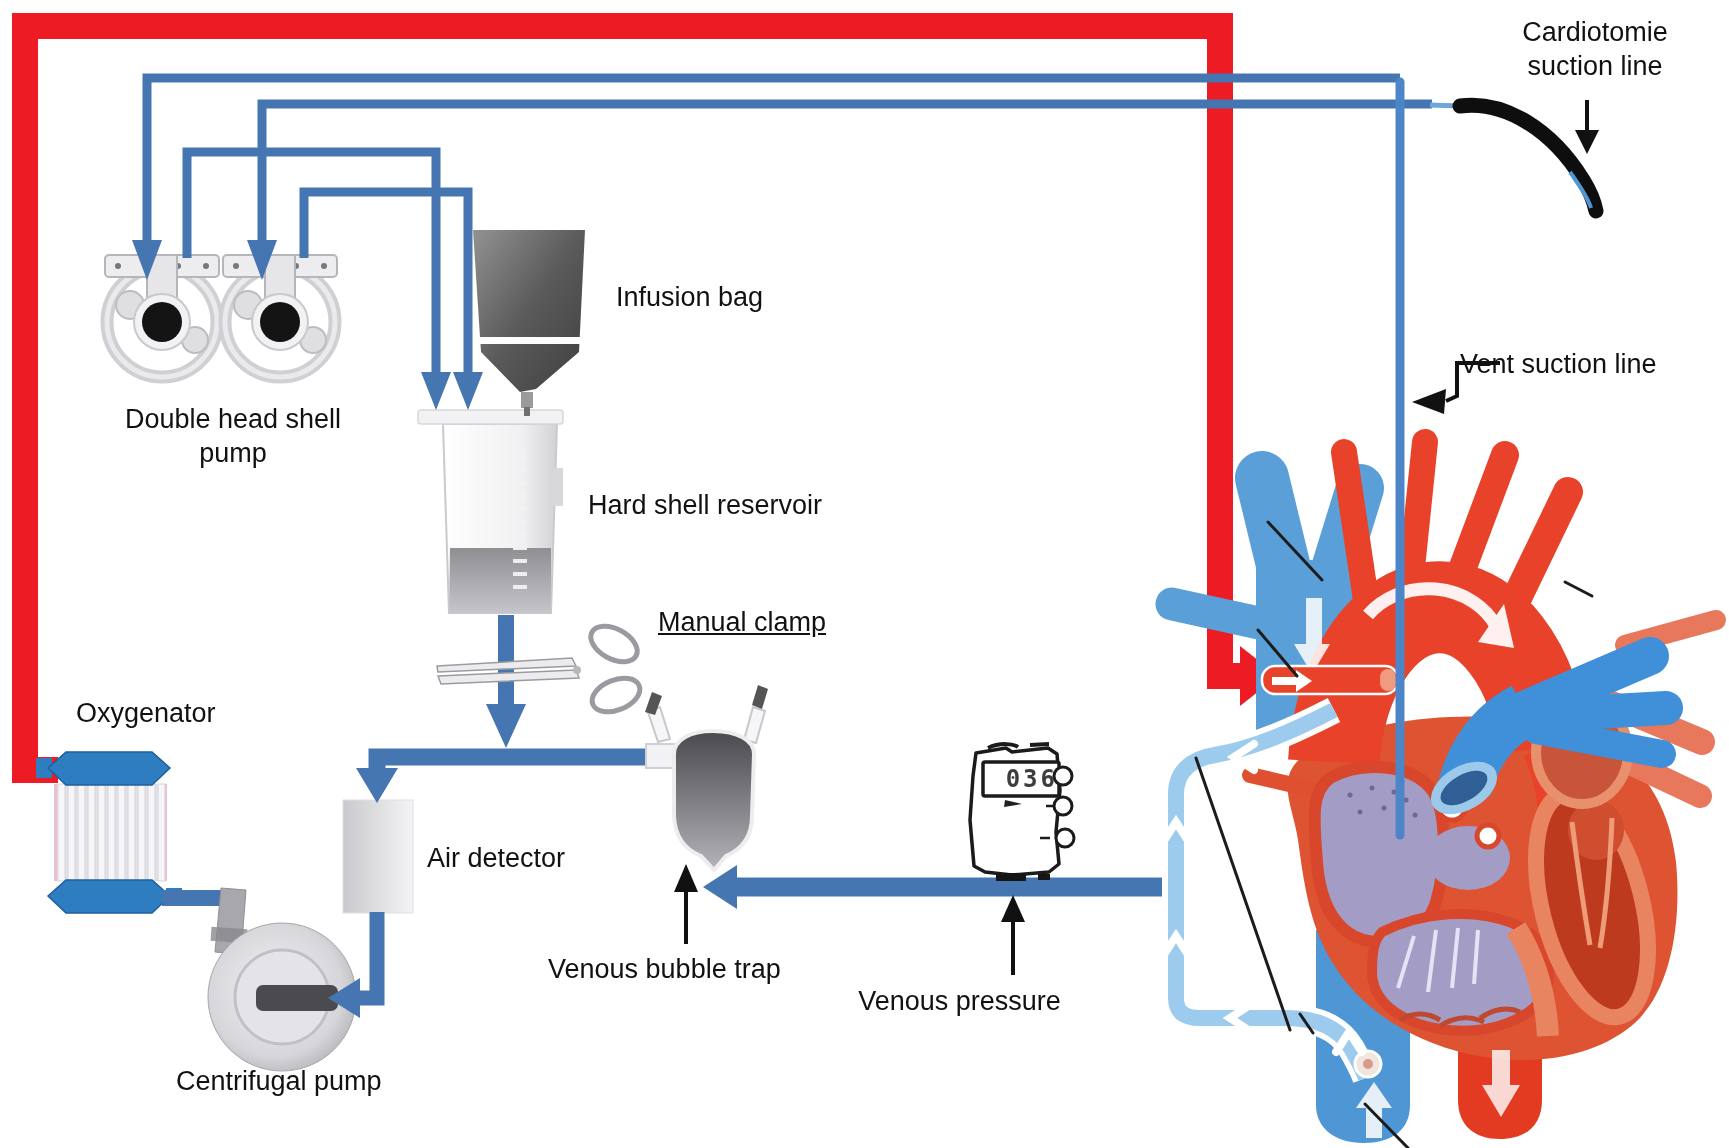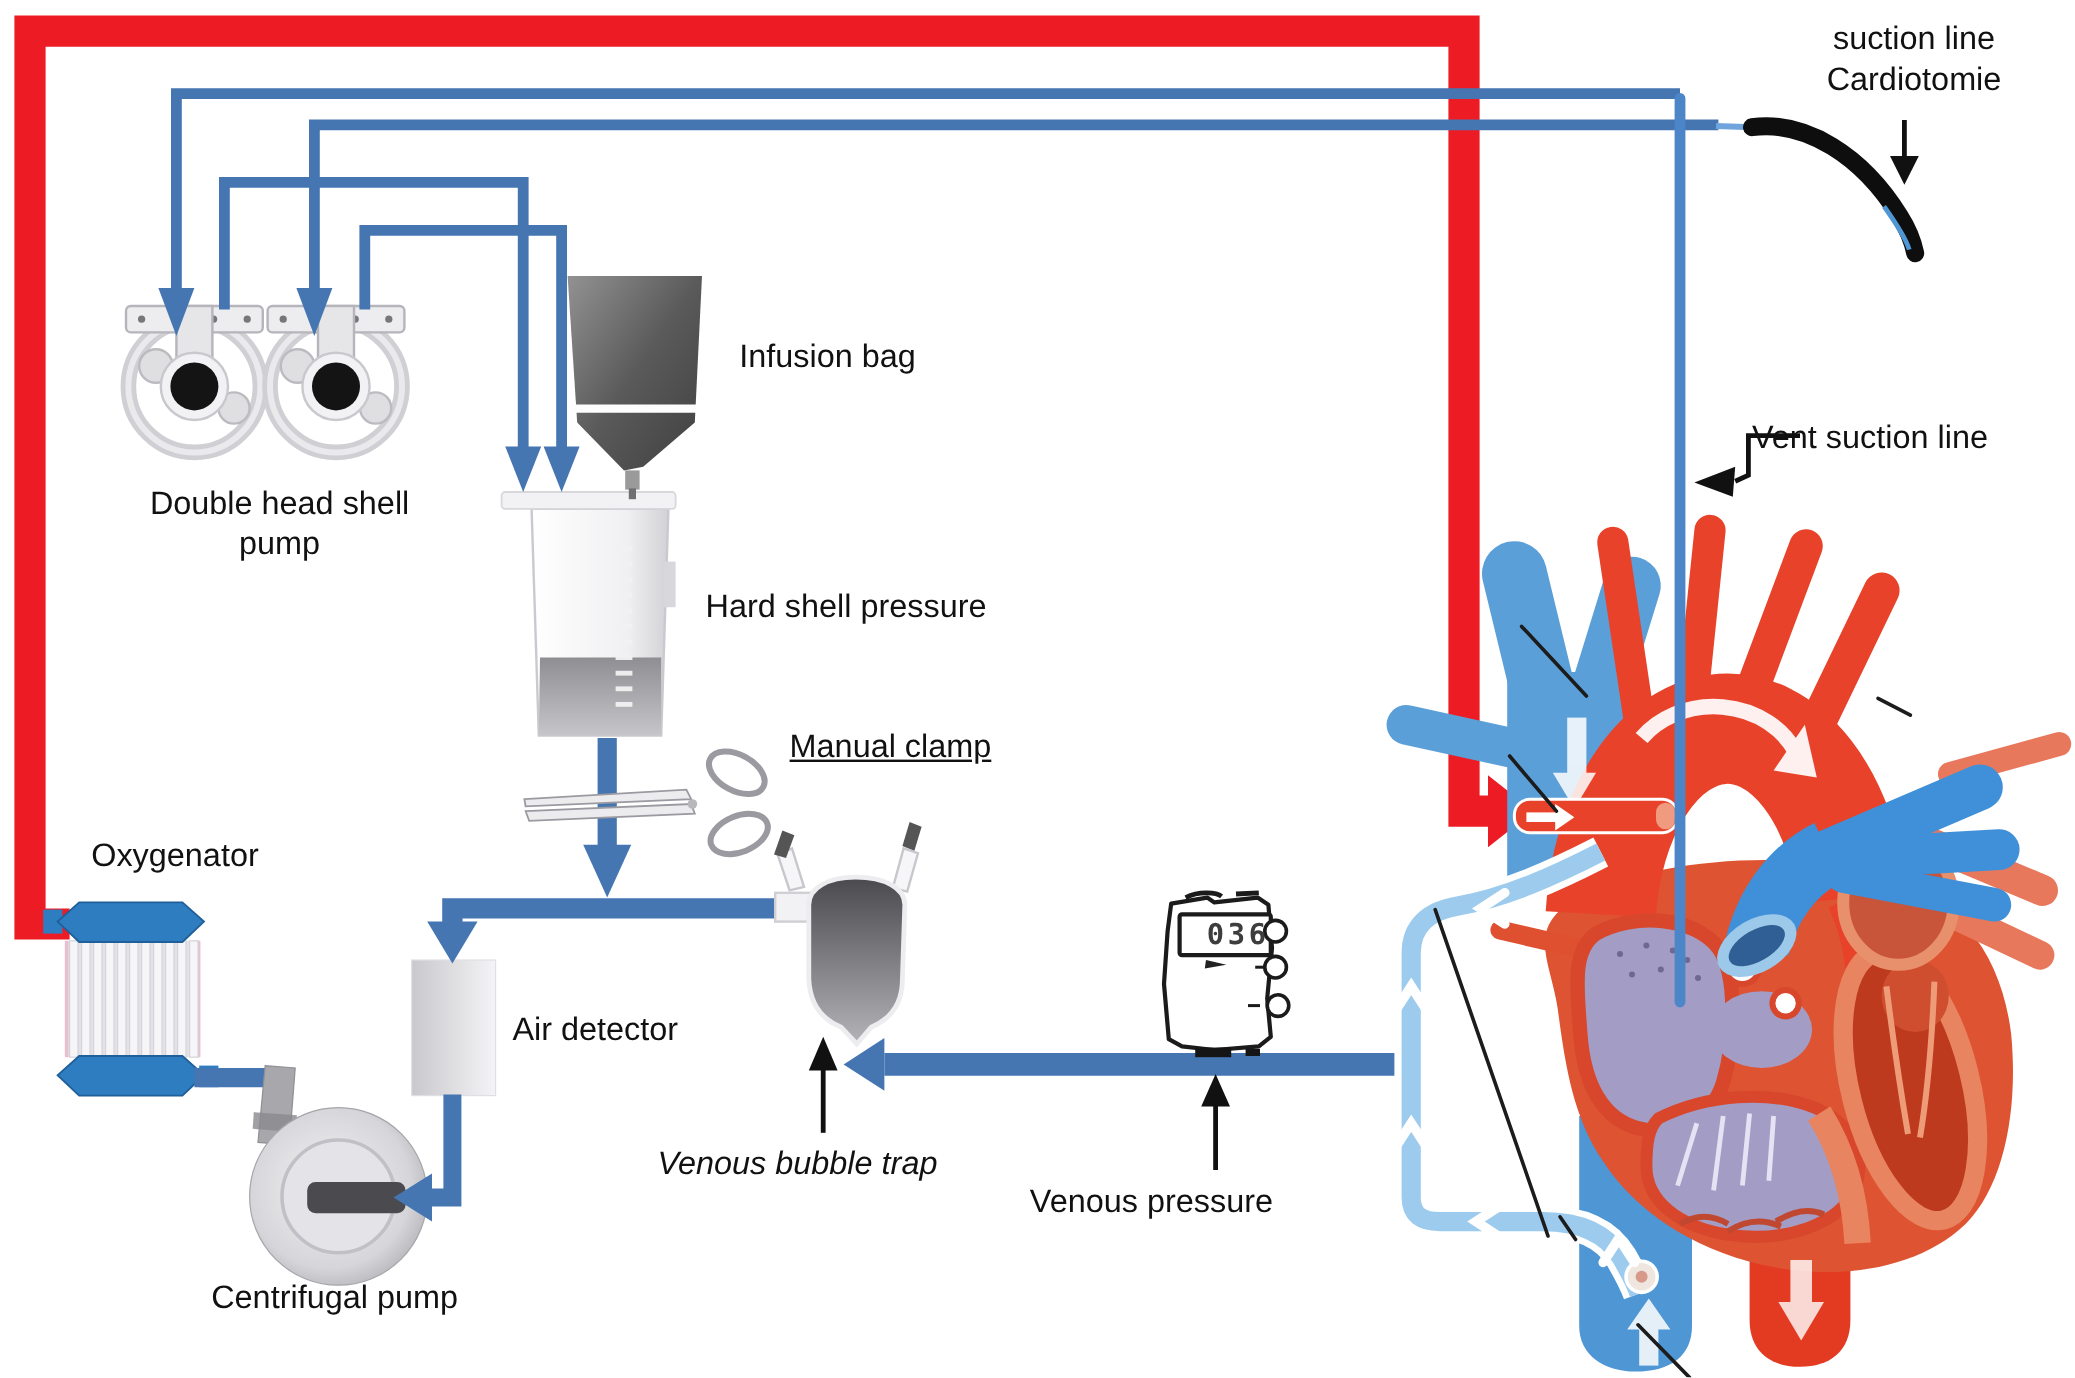--- a/index.html
+++ b/index.html
@@ -353,33 +353,33 @@
     <polygon points="674,892 698,892 686,864" fill="#111"></polygon>
   </g>
   <g>
     <line x1="1013" y1="975" x2="1013" y2="920" stroke="#111" stroke-width="4"></line>
     <polygon points="1001,922 1025,922 1013,895" fill="#111"></polygon>
   </g>
 </g>
 </svg>
 
 <div class="lbl ctr" style="left:1460px;top:16px;width:270px;">
+  <div>Cardiotomie</div>
   <div>suction line</div>
-  <div>Cardiotomie</div>
 </div>
 <div class="lbl" style="left:1460px;top:348px;">Vent suction line</div>
 <div class="lbl" style="left:616px;top:281px;">Infusion bag</div>
-<div class="lbl" style="left:588px;top:489px;">Hard shell pressure</div>
+<div class="lbl" style="left:588px;top:489px;">Hard shell reservoir</div>
 <div class="lbl" style="left:658px;top:606px;text-decoration:underline;">Manual clamp</div>
 <div class="lbl ctr" style="left:100px;top:403px;width:266px;">
   <div>Double head shell</div>
   <div>pump</div>
 </div>
 <div class="lbl" style="left:76px;top:697px;">Oxygenator</div>
 <div class="lbl" style="left:427px;top:842px;">Air detector</div>
-<div class="lbl" style="left:548px;top:953px;font-style:italic;">Venous bubble trap</div>
+<div class="lbl" style="left:548px;top:953px;">Venous bubble trap</div>
 <div class="lbl ctr" style="left:832px;top:985px;width:255px;">
   <div>Venous pressure</div>
 </div>
 <div class="lbl" style="left:176px;top:1065px;">Centrifugal pump</div>
 <div id="monitor-display">036</div>
 
 </div>
 
 </body></html>

